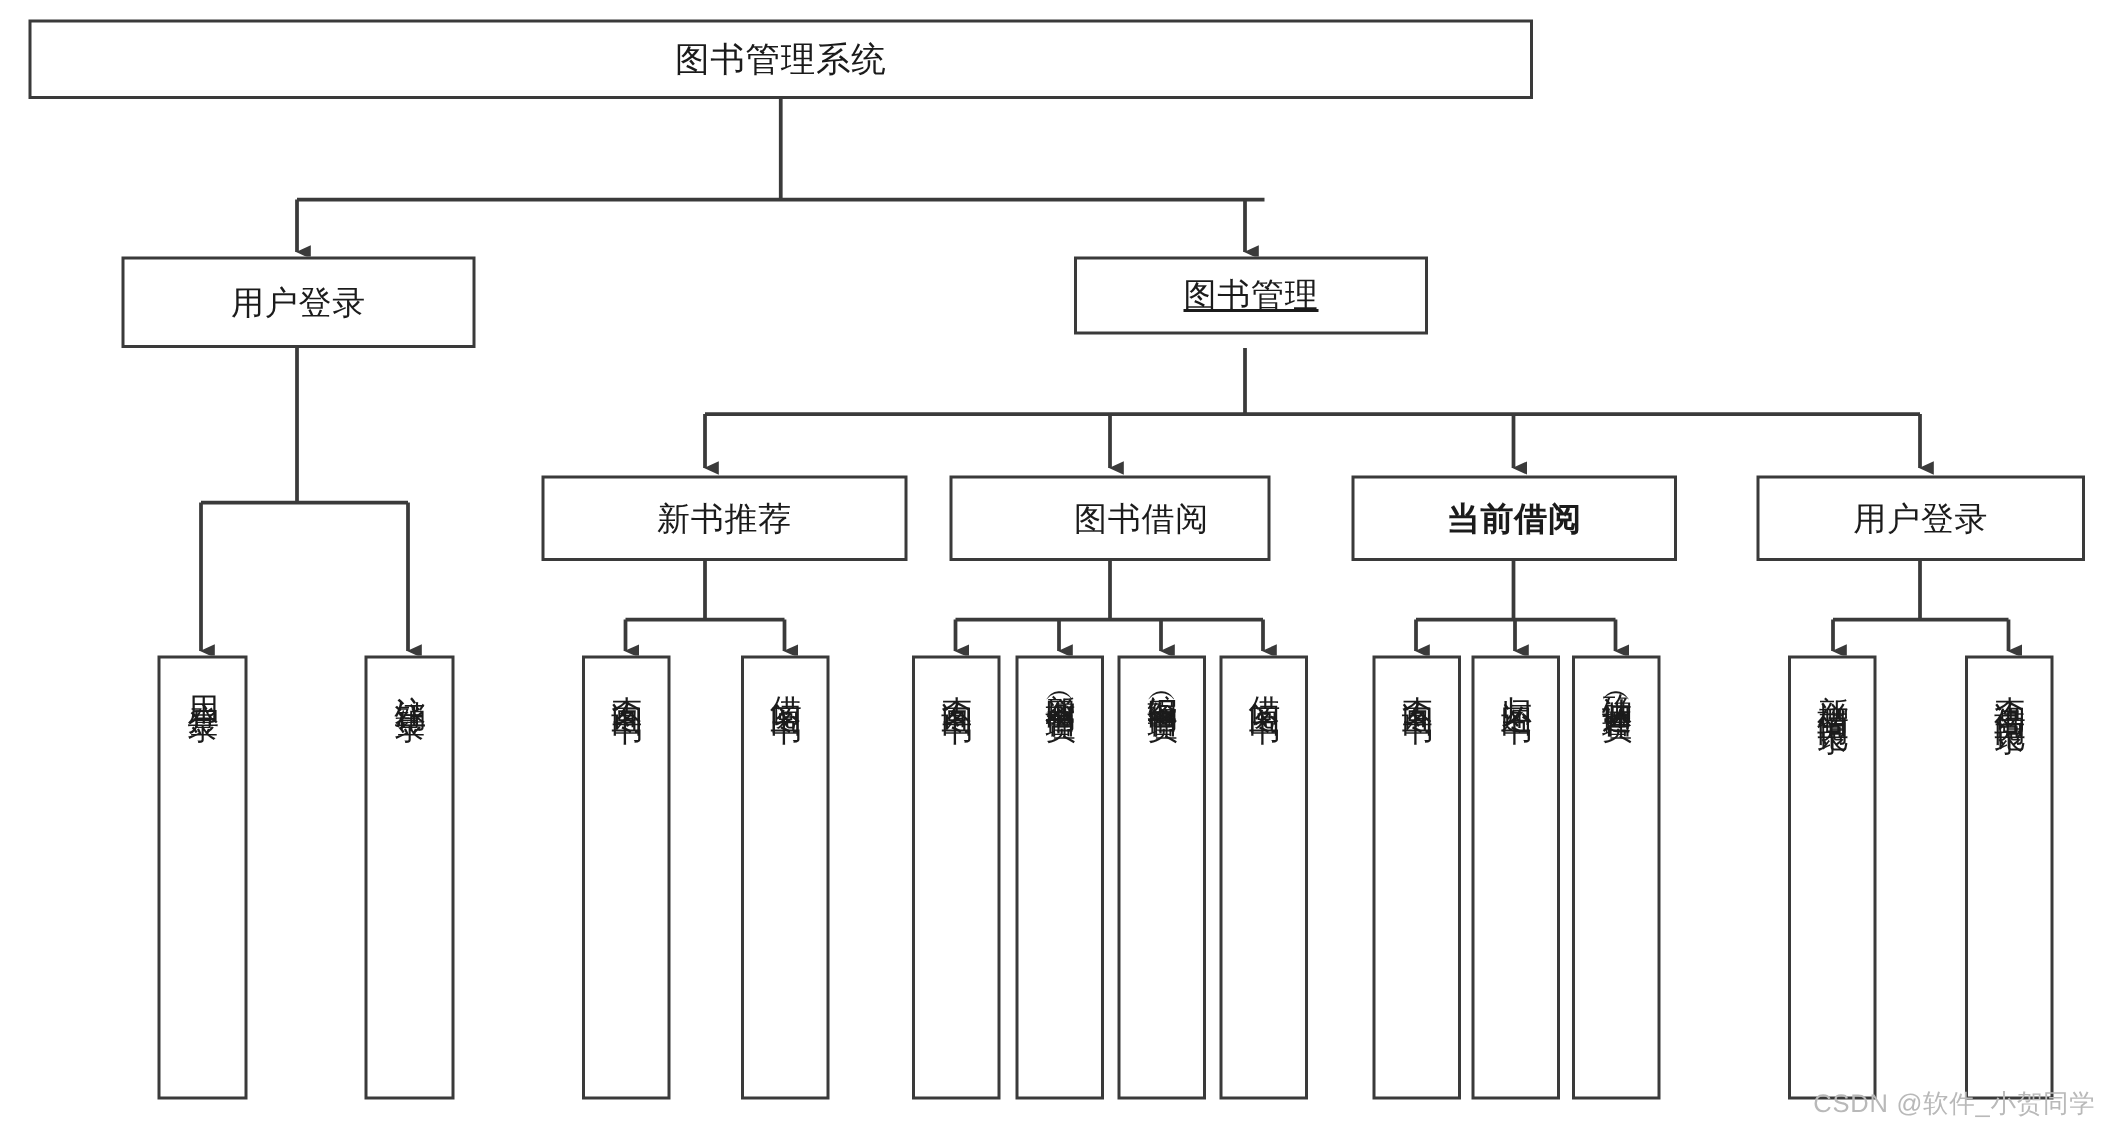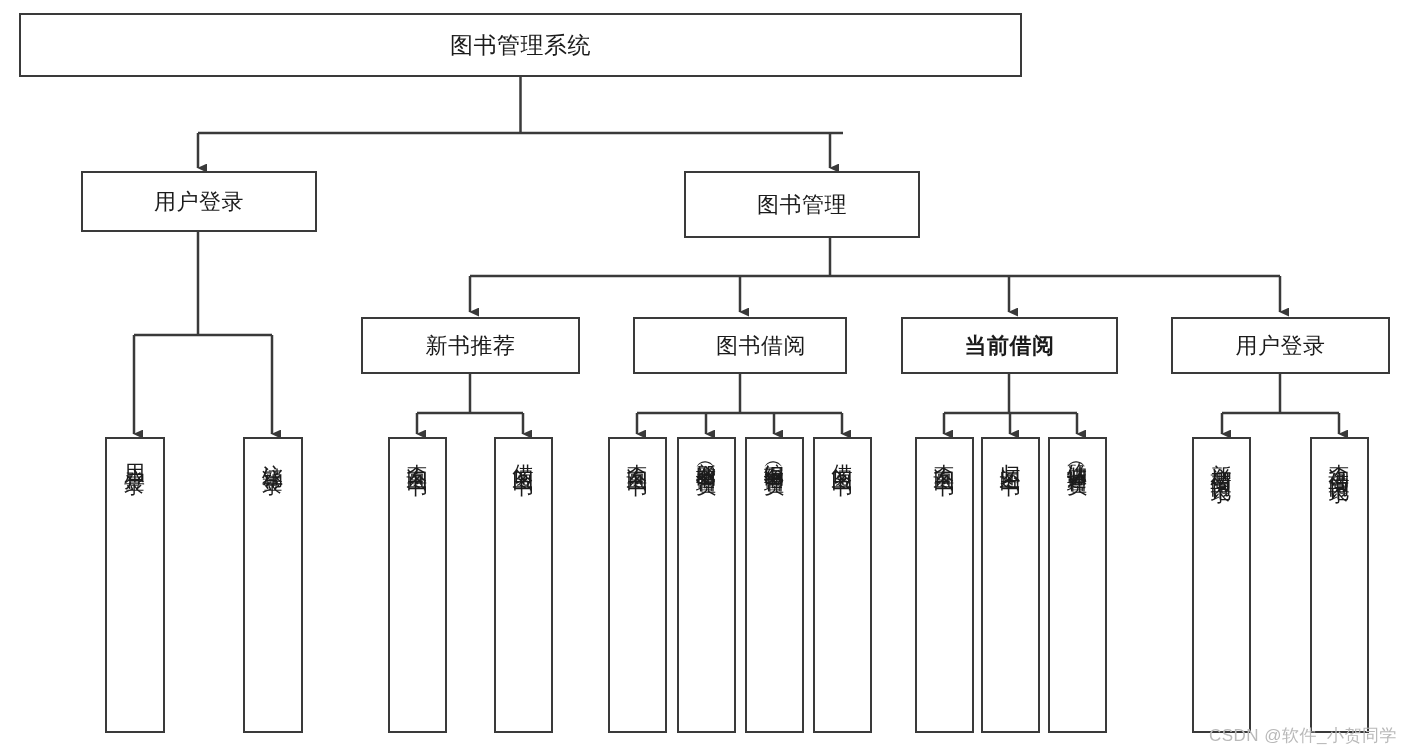--- a/index.html
+++ b/index.html
@@ -126,33 +126,33 @@
       <path d="M 1010 413 L 1010 434" marker-end="url(#arrowhead)"></path>
       <path d="M 1077 413 L 1077 434" marker-end="url(#arrowhead)"></path>
 
       <path d="M 1280 374 L 1280 413"></path>
       <path d="M 1222 413 L 1339 413"></path>
       <path d="M 1222 413 L 1222 434" marker-end="url(#arrowhead)"></path>
       <path d="M 1339 413 L 1339 434" marker-end="url(#arrowhead)"></path>
     </g>
   </svg>
 
-  <div class="node horizontal root" style="left:19px; top:13px; width:1003px; height:64px;">
+  <div class="node horizontal root" style="left:19px; top:13px; width:1003px; height:53px;">
     <span class="node-label">图书管理系统</span>
   </div>
 
   <div class="node horizontal" style="left:81px; top:171px; width:236px; height:61px;">
     <span class="node-label">用户登录</span>
   </div>
 
-  <div class="node horizontal" style="left:684px; top:171px; width:236px; height:67px;">
+  <div class="node horizontal" style="left:716px; top:171px; width:236px; height:52px;text-decoration:underline;">
     <span class="node-label">图书管理</span>
   </div>
 
-  <div class="node horizontal" style="left:361px; top:317px; width:219px; height:57px;">
+  <div class="node horizontal" style="left:361px; top:317px; width:244px; height:57px;">
     <span class="node-label">新书推荐</span>
   </div>
 
   <div class="node horizontal" style="left:633px; top:317px; width:214px; height:57px;padding-left:42px;">
     <span class="node-label">图书借阅</span>
   </div>
 
   <div class="node horizontal" style="left:901px; top:317px; width:217px; height:57px;font-weight:bold;">
     <span class="node-label">当前借阅</span>
   </div>

